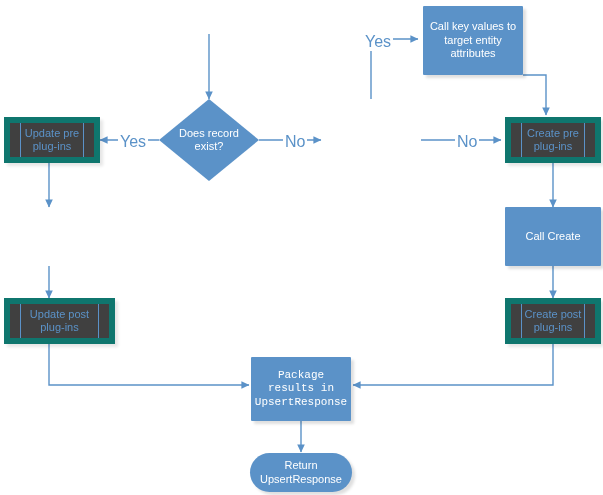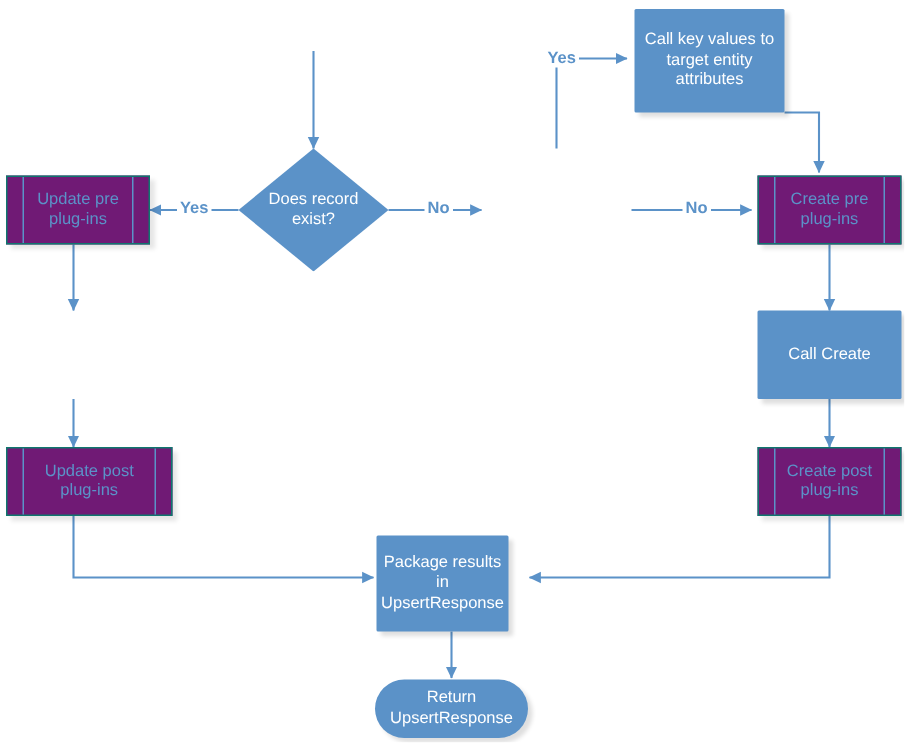--- a/index.html
+++ b/index.html
@@ -50,23 +50,23 @@
   }
   .terminator {
     border-radius: 999px;
   }
   .process {
     border-radius: 1px;
   }
 
   
   .subroutine {
-    background: #701a75;
+    background: #404040;
     color: #5B92C8;
-    border: 1px solid #0f766e;
+    border: 6px solid #0f766e;
     box-shadow: 3px 3px 3px rgba(0,0,0,0.10);
   }
   .subroutine .bar {
     position: absolute;
     top: 0;
     bottom: 0;
     width: 0;
     border-left: 1px solid #5B92C8;
   }
   .subroutine .bar.l { left: 10px; }
@@ -85,27 +85,26 @@
     filter: drop-shadow(3px 3px 2px rgba(0,0,0,0.16));
   }
   .decision .lbl {
     position: relative;
     color: #ffffff;
     z-index: 2;
   }
 
   .edge-label {
     position: absolute;
-    font-size: 11px;
+    font-size: 16px;
     color: #5B92C8;
     background: #ffffff;
     padding: 0 2px;
     z-index: 4;
     white-space: nowrap;
-    font-weight: bold;
   }
 </style>
 </head>
 <body>
 
 <div id="canvas">
 
   <svg id="wires" viewBox="0 0 603 495" width="603" height="495" xmlns="http://www.w3.org/2000/svg">
     <defs>
       <marker id="arw" markerWidth="9" markerHeight="9" refX="7.6" refY="4.5" orient="auto" markerUnits="userSpaceOnUse">
@@ -182,21 +181,21 @@
     <span class="lbl">Call Create</span>
   </div>
 
   <div class="node subroutine" style="left:505px; top:298px; width:96px; height:46px;">
     <span class="bar l"></span>
     <span class="bar r"></span>
     <span class="lbl">Create post
 plug-ins</span>
   </div>
 
-  <div class="node process solid" style="left:251px; top:357px; width:88px; height:64px;">
+  <div class="node process solid" style="left:251px; top:357px; width:100px; height:64px;font-family:Liberation Mono, monospace;">
     <span class="lbl">Package results in
 UpsertResponse</span>
   </div>
 
   <div class="node terminator solid" style="left:250px; top:453px; width:102px; height:39px;">
     <span class="lbl">Return
 UpsertResponse</span>
   </div>
 
   <span class="edge-label" style="left:118px; top:133px;">Yes</span>

